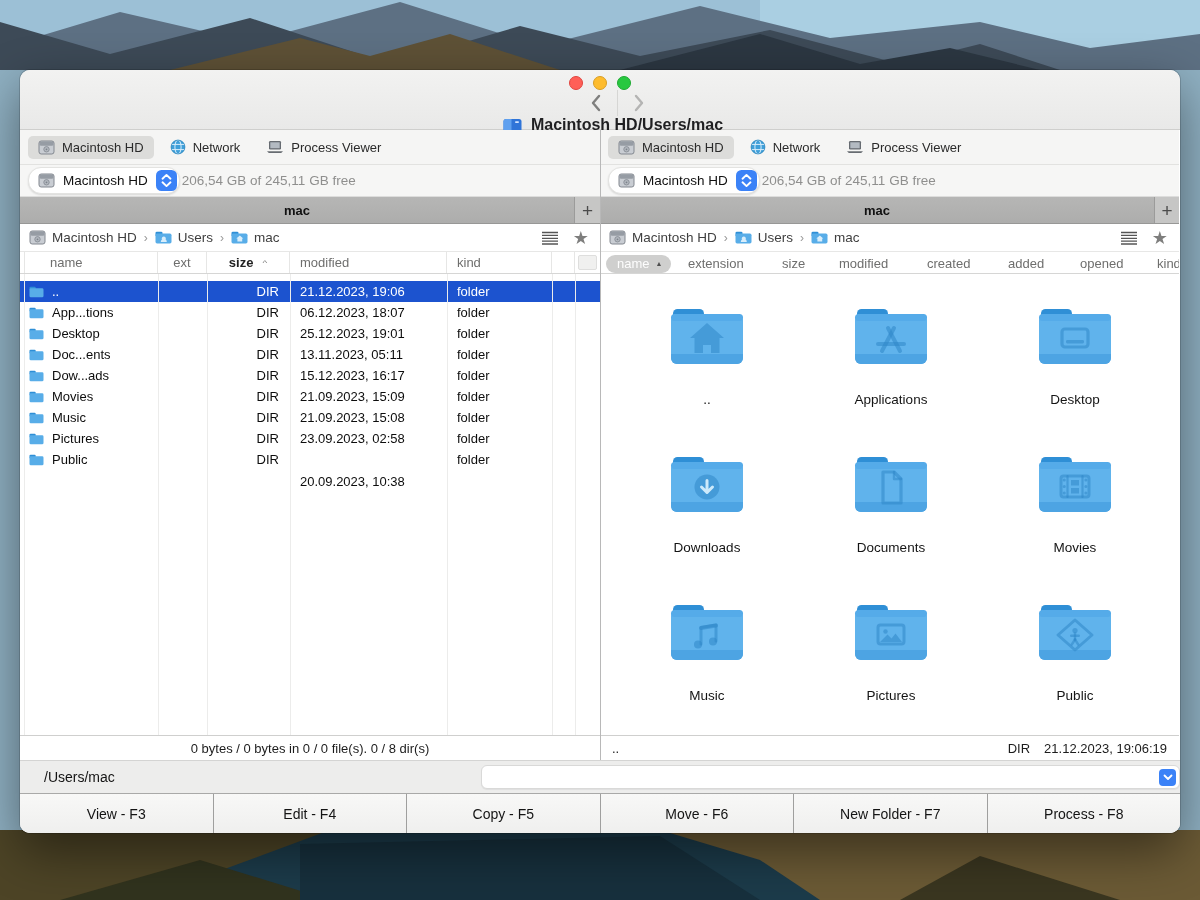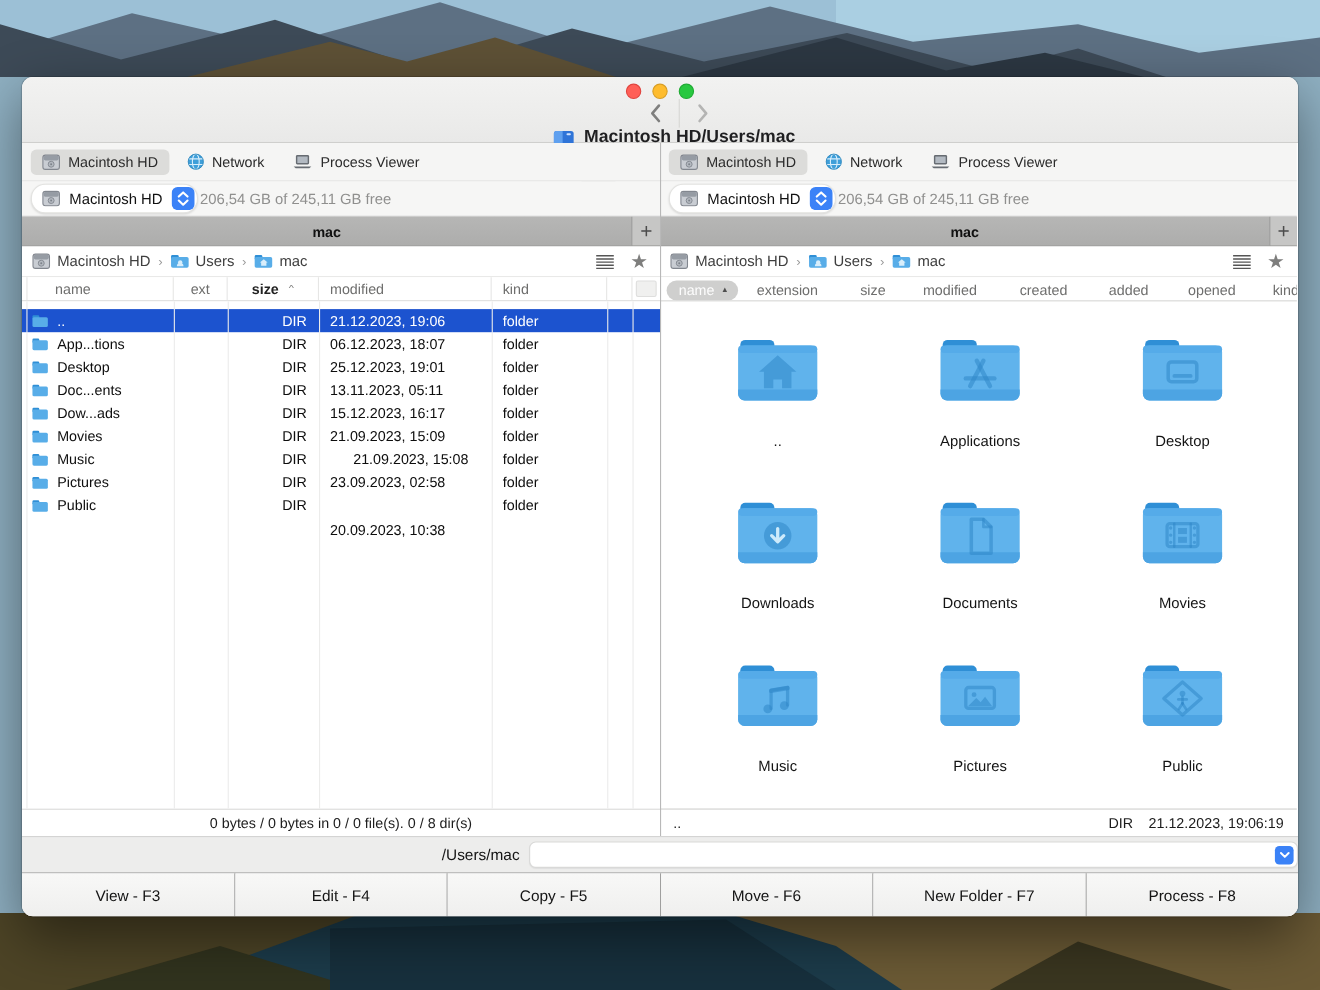--- a/index.html
+++ b/index.html
@@ -79,21 +79,21 @@
   .gitem .glabel { margin-top:21px; font-size:13.5px; color:#141414; }
 
   .statusbar { height:25px; background:#fff; border-top:1px solid #cfcfce; display:flex; align-items:center; font-size:13px; color:#1c1c1c; }
   .statusbar.left { justify-content:center; }
   .statusbar.right { padding:0 12px; }
   .statusbar.right .sp { flex:1; }
   .statusbar.right .kindtxt { margin-right:14px; }
 
   
   #cmdrow { height:33px; background:#ededec; border-top:1px solid #d4d4d3; display:flex; align-items:center; }
-  #cmdlabel { width:464px; text-align:right; font-size:14px; color:#141414; padding-right:9px; white-space:nowrap;margin-left:24px; }
+  #cmdlabel { width:464px; text-align:left; font-size:14px; color:#141414; padding-right:9px; white-space:nowrap;margin-left:24px; }
   #cmdinputwrap { position:relative; width:742px; height:24px; }
   #cmdinput { width:100%; height:24px; border:1px solid #d9d9d8; border-radius:6px; background:#fff; box-shadow:0 1px 1px rgba(0,0,0,.06);
     font-size:13px; padding:0 26px 0 8px; outline:none; }
   #cmd-drop { position:absolute; right:4px; top:3.5px; width:17px; height:17px; border:none; border-radius:4px; background:#3b82f7;
     color:#fff; display:flex; align-items:center; justify-content:center; padding:0; }
   #fbar { height:40px; display:flex; background:#f1f1f0; border-top:1px solid #a9a9a8; }
   .fbtn { flex:1; border:none; border-right:1px solid #9f9f9e; background:linear-gradient(#f8f8f7,#efefee);
     font-size:14px; color:#141414; font-family:inherit; }
   .fbtn:last-child { border-right:none; }
 </style>
@@ -484,21 +484,21 @@
                   <rect x="0.5" y="2.3" width="14" height="9" rx="1.4" fill="#58ade8"></rect>
                 </svg>
                 <span>Music</span>
               </div>
               <div class="fc ext" style="width: 49px;">
                 <span></span>
               </div>
               <div class="fc size" style="width: 83px;">
                 <span>DIR</span>
               </div>
-              <div class="fc mod" style="width: 157px; justify-content: center;">
+              <div class="fc mod" style="width: 157px;">
                 <span>21.09.2023, 15:08</span>
               </div>
               <div class="fc kind" style="width: 105px;">
                 <span>folder</span>
               </div>
             </div>
             <div class="frow">
               <div class="fc name" style="width: 138px;">
                 <svg width="15" height="12" viewBox="0 0 15 12" style="flex:none">
                   <rect x="0.5" y="0.7" width="6.2" height="4" rx="1.1" fill="#2f8fd6"></rect>

